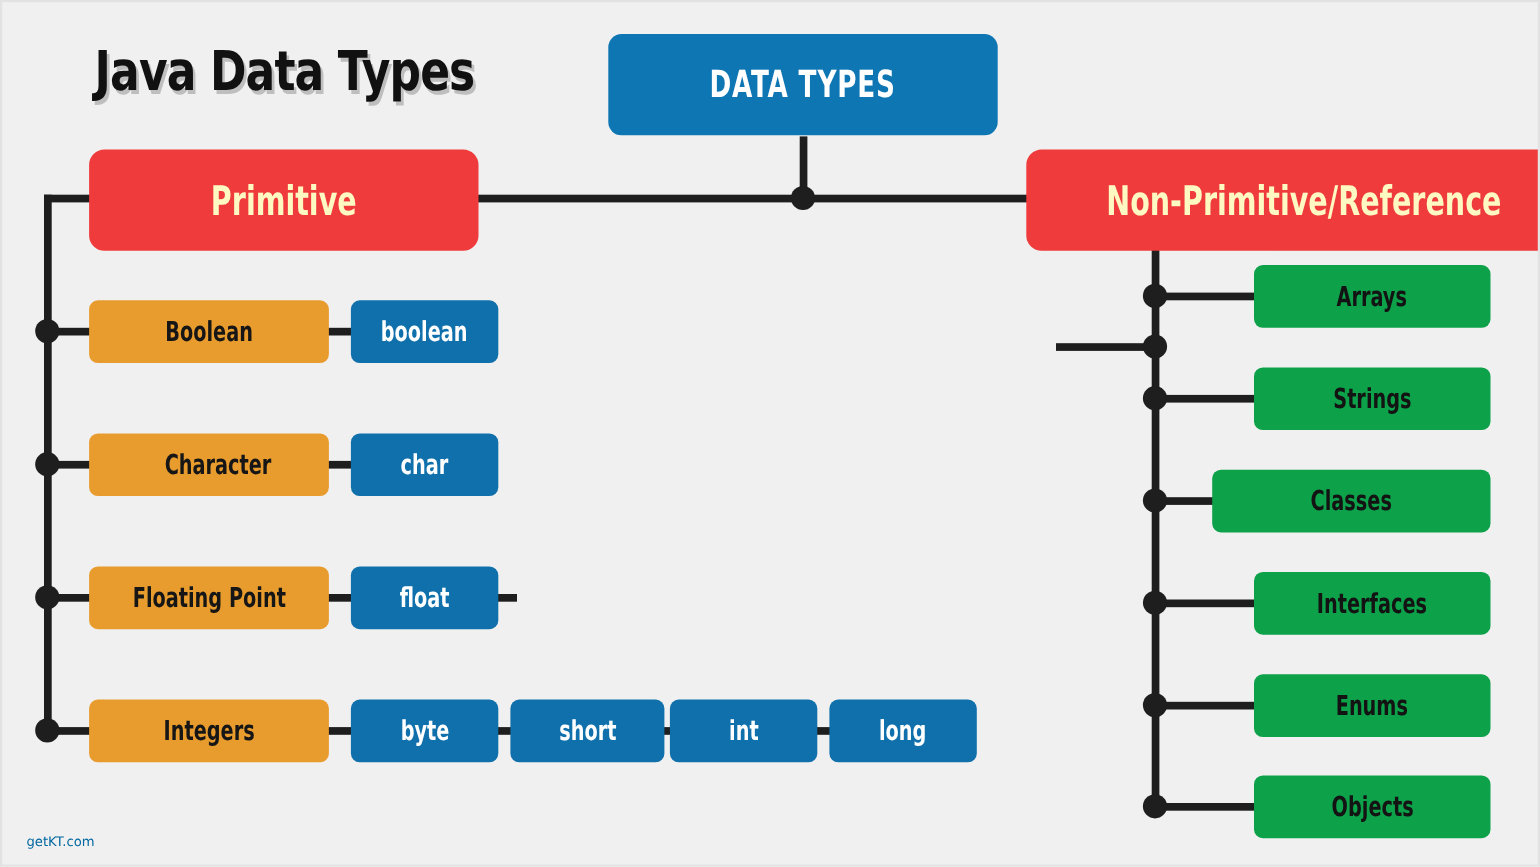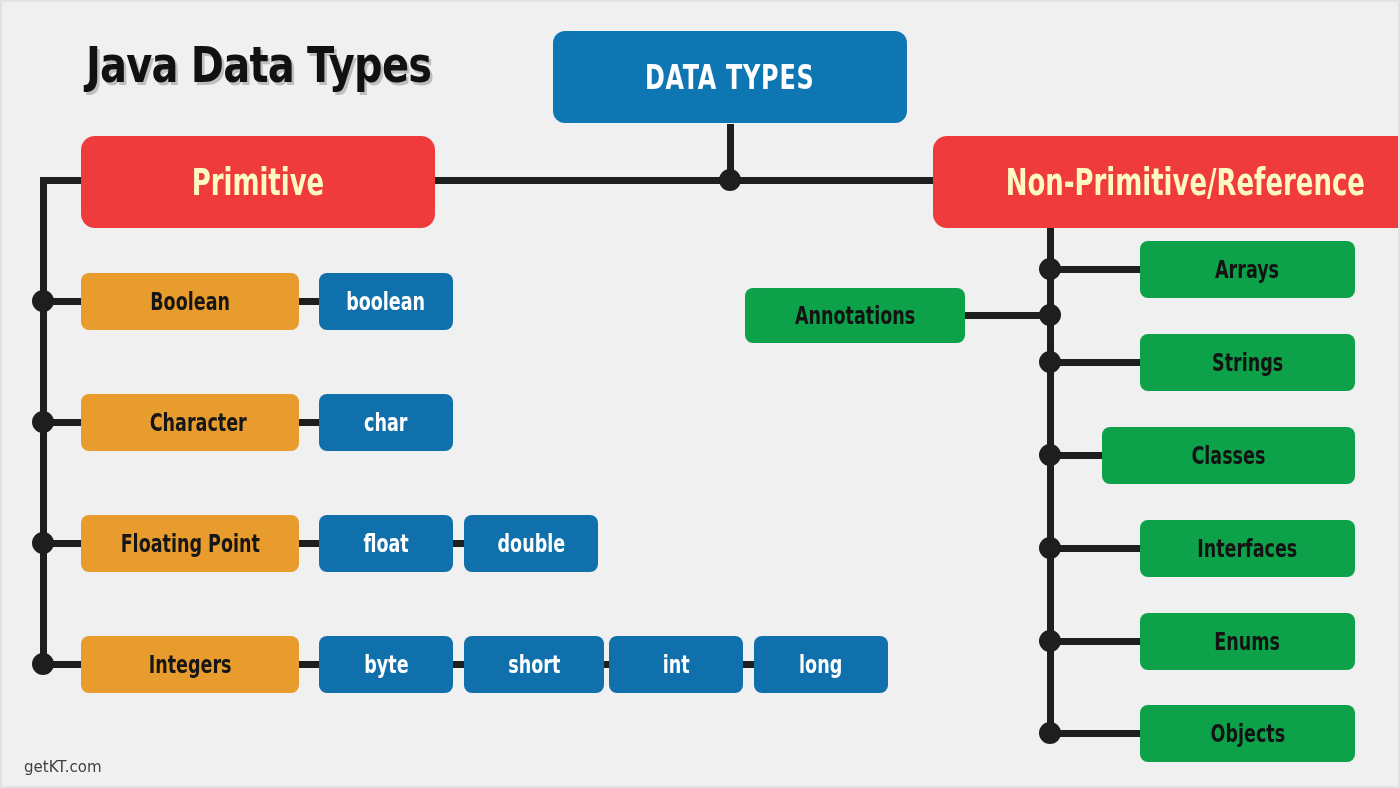--- a/index.html
+++ b/index.html
@@ -34,22 +34,22 @@
     white-space: nowrap;
     line-height: 1;
   }
 
   
   #watermark {
     position: absolute;
     left: 22px;
     top: 756px;
     font-family: "DejaVu Sans", "Liberation Sans", sans-serif;
-    font-size: 15px;
-    color: #404040;
+    font-size: 12px;
+    color: #0369a1;
     white-space: nowrap;
   }
 
   
   .node {
     position: absolute;
     box-sizing: border-box;
     display: flex;
     align-items: center;
     justify-content: center;
@@ -199,42 +199,36 @@
 
   <div class="node prim" style="left:317px; top:271px; width:134px; height:57px;">
     <span class="label">boolean</span>
   </div>
   <div class="node prim" style="left:317px; top:392px; width:134px; height:57px;">
     <span class="label">char</span>
   </div>
   <div class="node prim" style="left:317px; top:513px; width:134px; height:57px;">
     <span class="label">float</span>
   </div>
-  <div class="node prim" style="left:462px; top:513px; width:134px; height:57px;">
-    <span class="label">double</span>
-  </div>
   <div class="node prim" style="left:317px; top:634px; width:134px; height:57px;">
     <span class="label">byte</span>
   </div>
   <div class="node prim" style="left:462px; top:634px; width:140px; height:57px;">
     <span class="label">short</span>
   </div>
   <div class="node prim" style="left:607px; top:634px; width:134px; height:57px;">
     <span class="label">int</span>
   </div>
   <div class="node prim" style="left:752px; top:634px; width:134px; height:57px;">
     <span class="label">long</span>
   </div>
 
   <div class="node ref" style="left:1138px; top:239px; width:215px; height:57px;">
     <span class="label">Arrays</span>
   </div>
-  <div class="node ref" style="left:743px; top:286px; width:220px; height:55px;">
-    <span class="label">Annotations</span>
-  </div>
   <div class="node ref" style="left:1138px; top:332px; width:215px; height:57px;">
     <span class="label">Strings</span>
   </div>
   <div class="node ref" style="left:1100px; top:425px; width:253px; height:57px;">
     <span class="label">Classes</span>
   </div>
   <div class="node ref" style="left:1138px; top:518px; width:215px; height:57px;">
     <span class="label">Interfaces</span>
   </div>
   <div class="node ref" style="left:1138px; top:611px; width:215px; height:57px;justify-content:center;">

